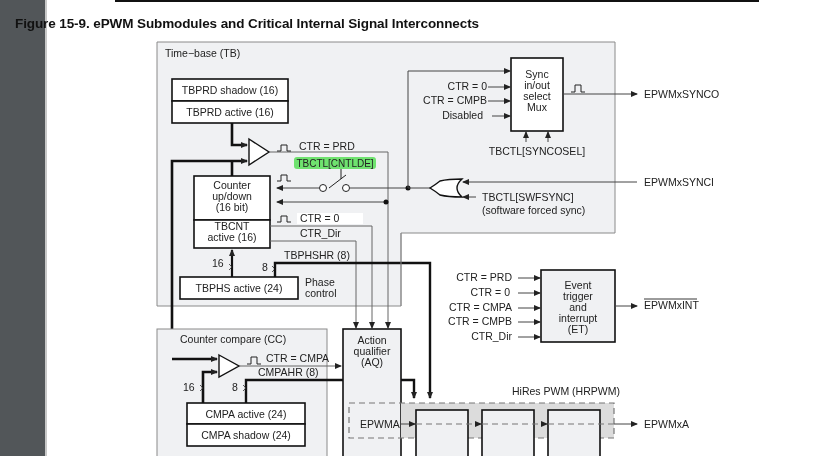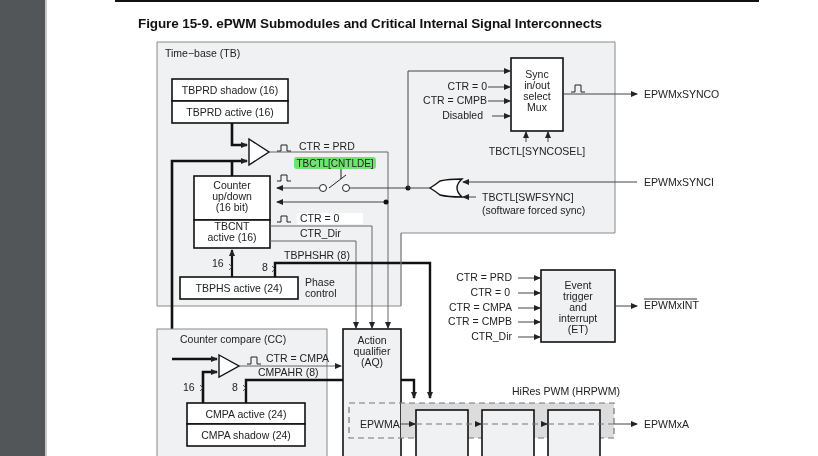--- a/index.html
+++ b/index.html
@@ -3,21 +3,21 @@
 <meta charset="utf-8">
 <style>
   html, body { margin:0; padding:0; }
   body { width:818px; height:456px; overflow:hidden; background:#ffffff; position:relative;
          font-family:"Liberation Sans", sans-serif; }
   #sidebar { position:absolute; left:0; top:0; width:45px; height:456px; background:#525659;
              box-shadow: 1px 0 2px rgba(0,0,0,0.5); }
   #sidebar-edge { position:absolute; left:45px; top:0; width:2px; height:456px; background:#c8c8c8; }
   #page { position:absolute; left:47px; top:0; width:771px; height:456px; background:#ffffff; }
   #top-rule { position:absolute; left:115px; top:0; width:644px; height:2px; background:#111; }
-  #fig-title { position:absolute; left:4px; width:732px; top:16px; text-align:center;
+  #fig-title { position:absolute; left:15px; width:732px; top:16px; 
                font-size:13.5px; font-weight:bold; color:#111; letter-spacing:-0.1px; }
   svg#diagram { position:absolute; left:0; top:0; }
   svg text { font-family:"Liberation Sans", sans-serif; font-size:10.5px; fill:#222; }
   .hl { fill:#6fe26f; }
 </style>
 </head>
 <body>
 
 <div id="sidebar"></div>
 <div id="sidebar-edge"></div>

